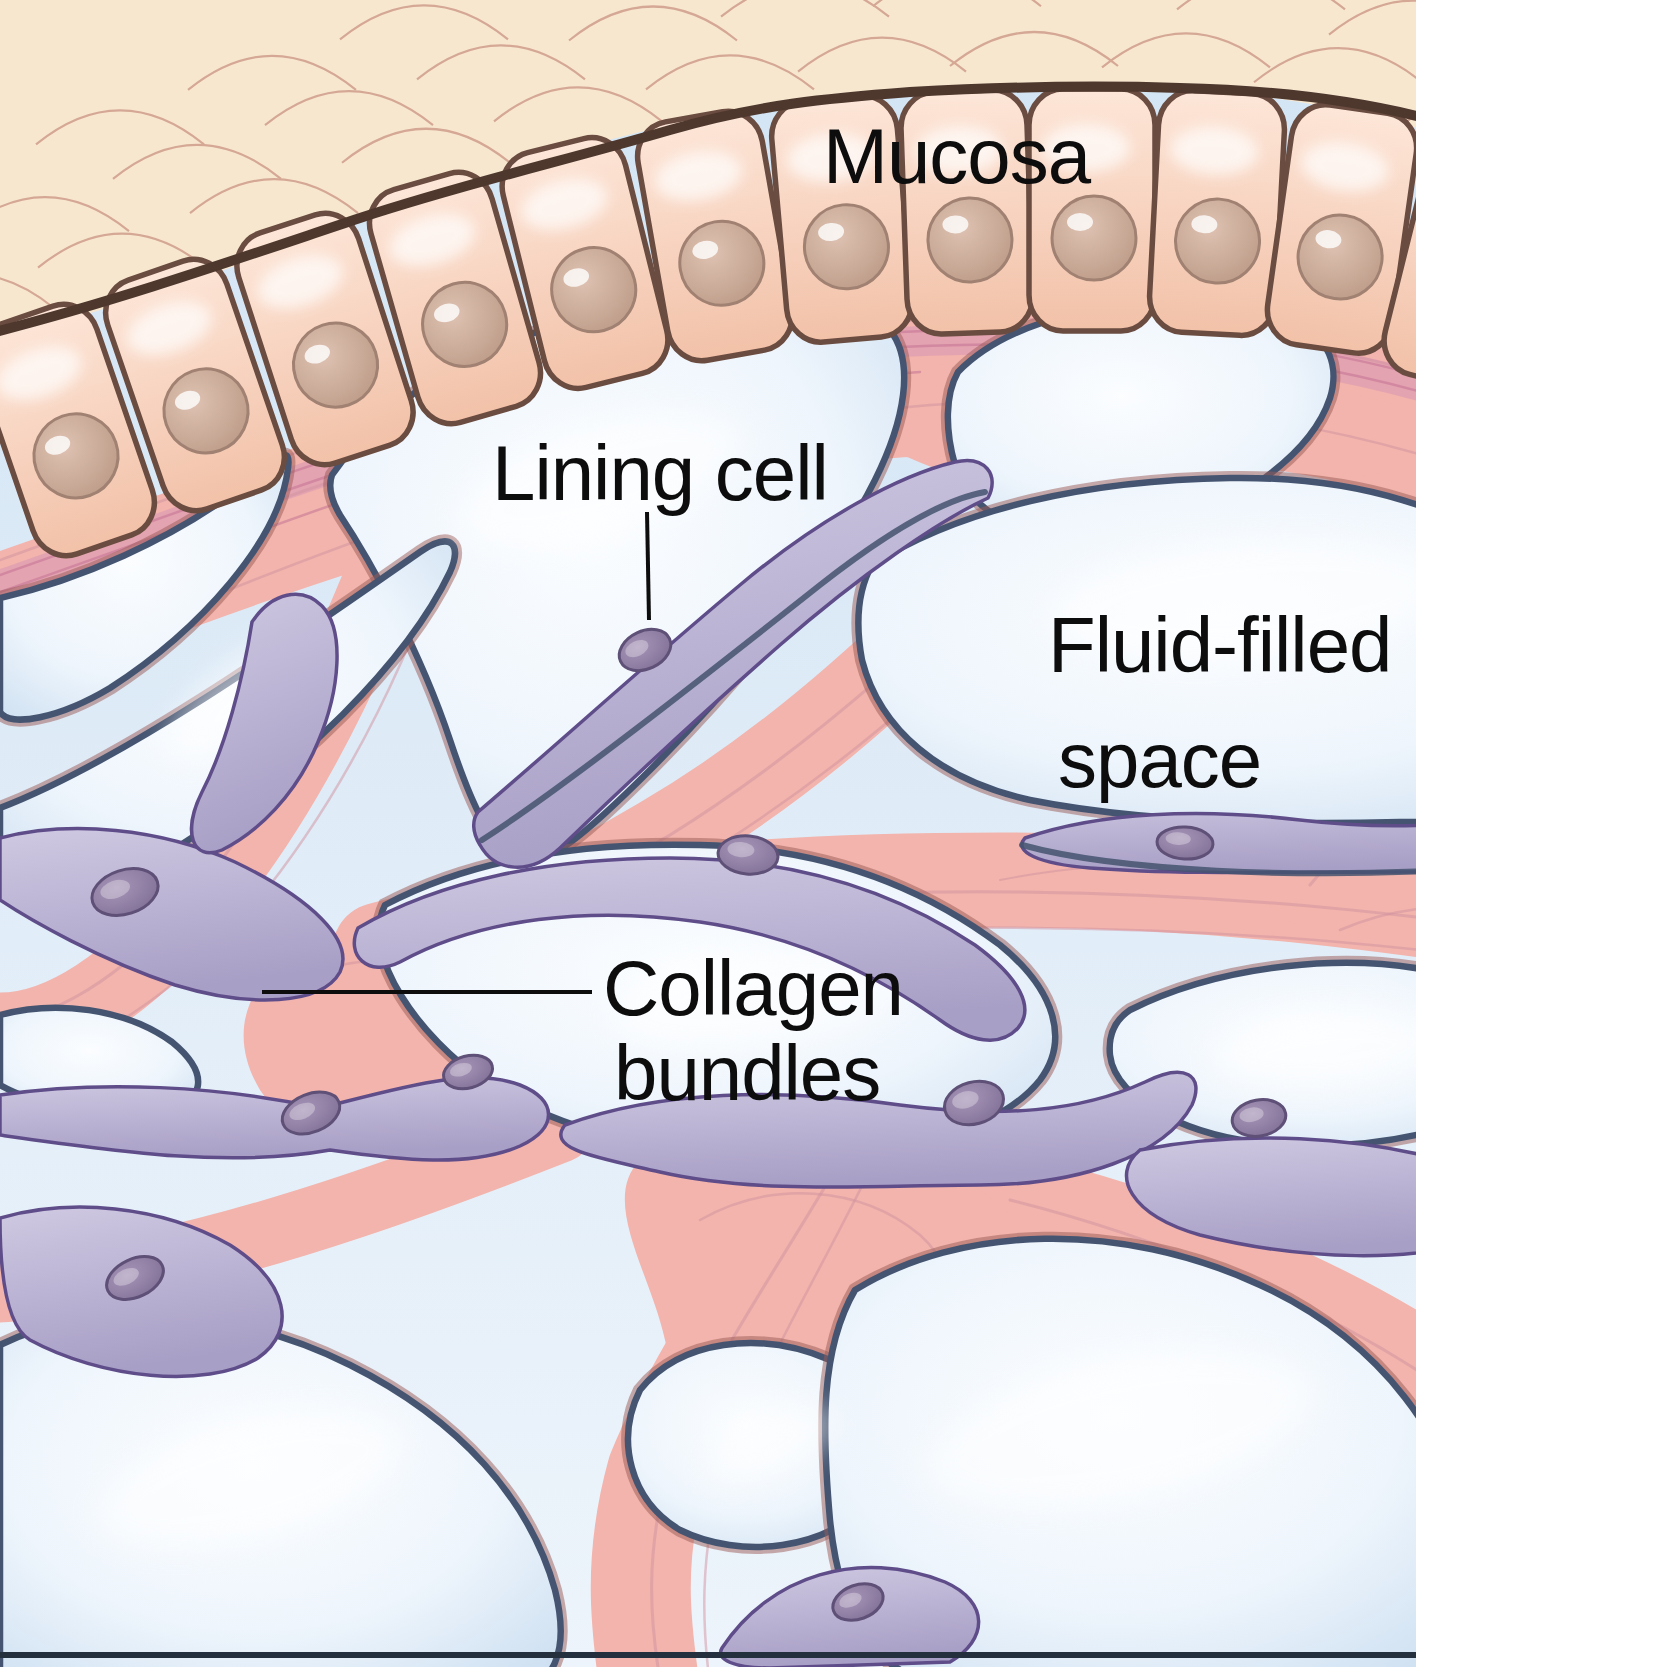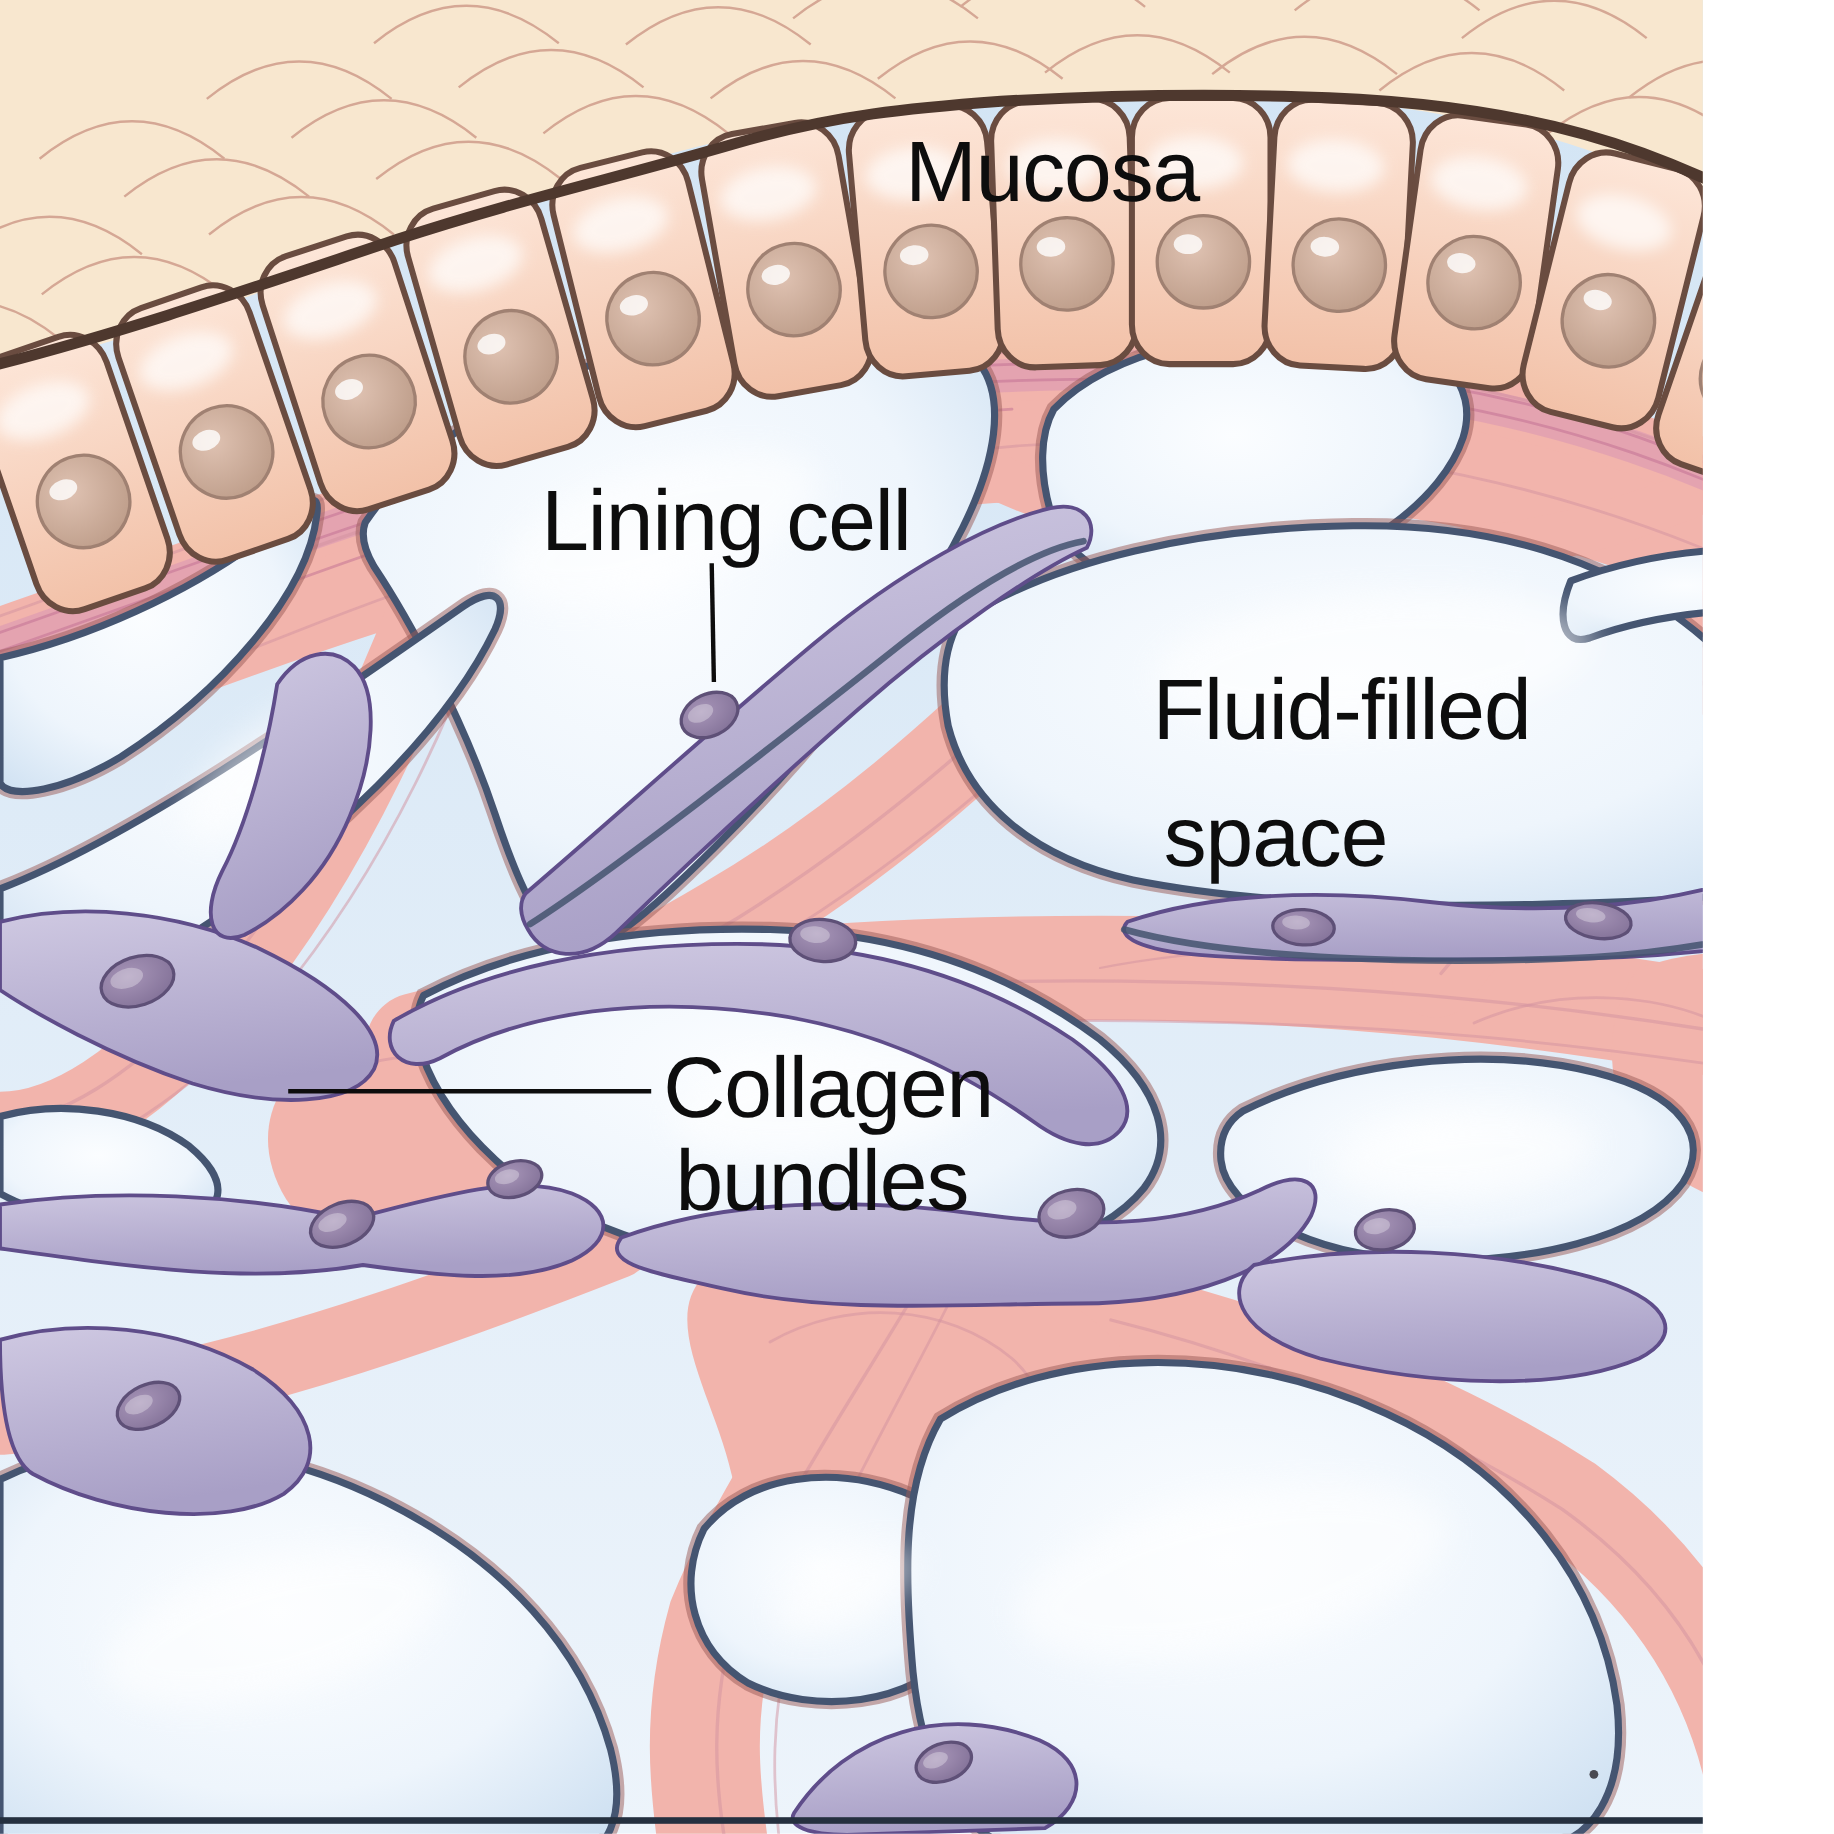--- a/index.html
+++ b/index.html
@@ -1,16 +1,16 @@
 <!DOCTYPE html>
 <html><head>
 <meta charset="utf-8">
 <style>
   html,body{margin:0;padding:0;background:#fff;}
-  .stage{position:relative;width:1548px;height:1667px;overflow:hidden;}
+  .stage{position:relative;width:1416px;height:1667px;overflow:hidden;}
   svg{position:absolute;left:0;top:0;display:block;}
   text{font-family:"Liberation Sans","DejaVu Sans",sans-serif;font-weight:400;letter-spacing:-1px;}
   .label{font-size:78px;}
   .band{fill:none;stroke-linecap:round;}
   .fiber{fill:none;stroke-linecap:round;opacity:.5;}
   .streak{fill:none;stroke-linecap:round;opacity:.5;}
   .accent{fill:none;stroke-linecap:round;opacity:.85;}
   .leader{fill:none;}
 </style>
 </head>

